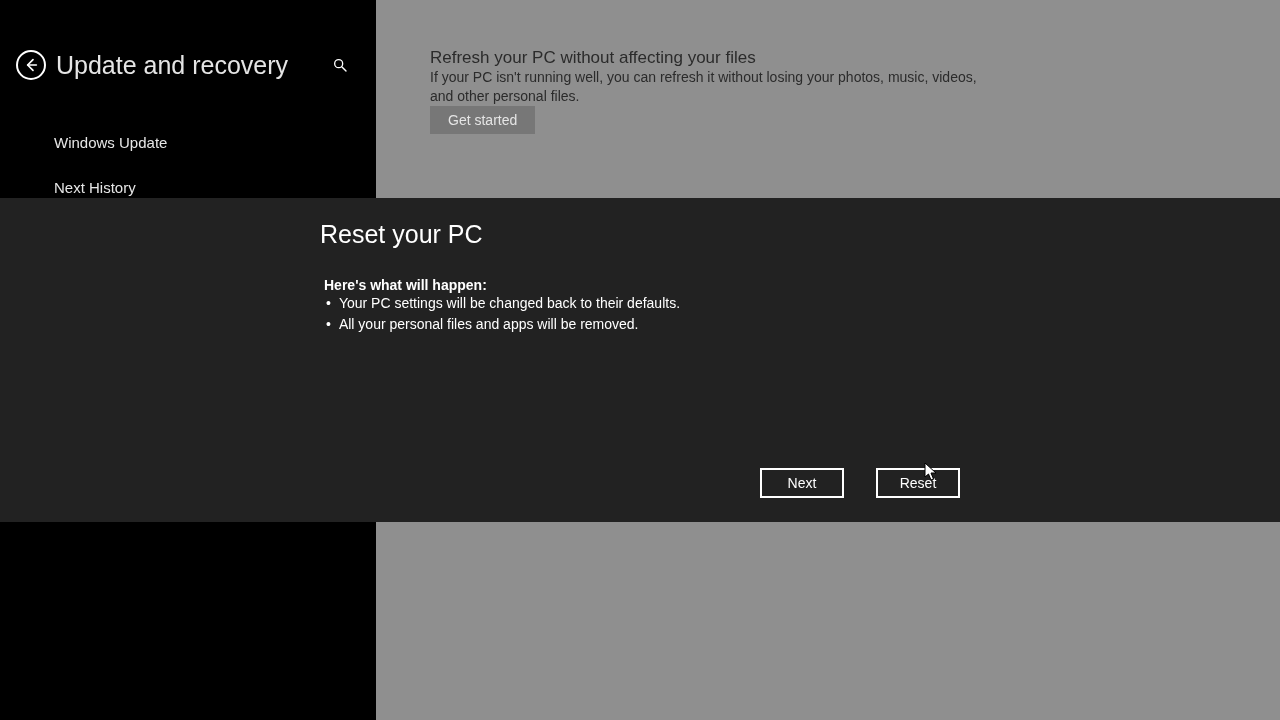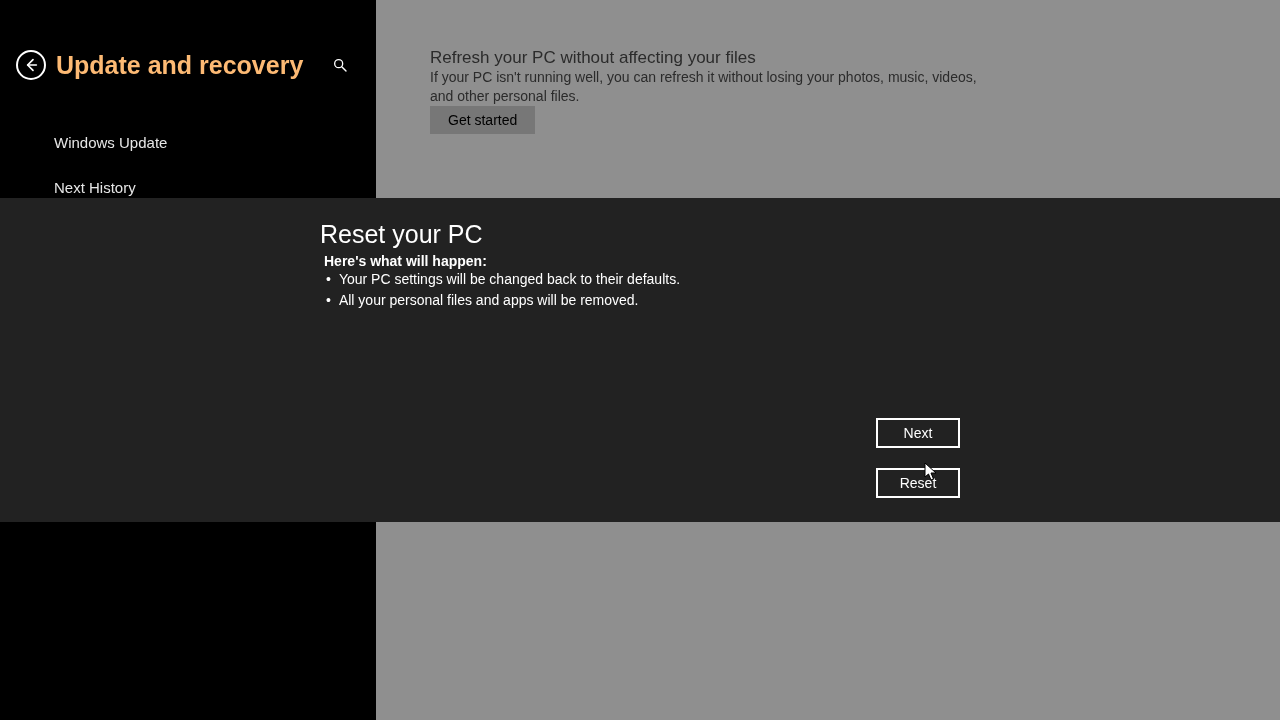--- a/index.html
+++ b/index.html
@@ -24,22 +24,22 @@
     border: 2px solid #fff;
     border-radius: 50%;
     display: flex;
     align-items: center;
     justify-content: center;
     flex-shrink: 0;
   }
   .back-circle svg { width: 16px; height: 16px; }
   .page-title {
     font-size: 25px;
-    font-weight: 700;
-    color: #fdba74;
+    font-weight: 400;
+    color: #e5e5e5;
     flex: 1;
   }
   .search-icon {
     width: 20px; height: 20px;
     display: flex;
     align-items: center;
     justify-content: center;
     margin-right: 10px;
   }
   .search-icon svg { width: 16px; height: 16px; }
@@ -71,21 +71,21 @@
   }
   .content p.desc {
     font-size: 14px;
     color: #2b2b2b;
     max-width: 560px;
     line-height: 1.35;
   }
   .get-started {
     display: inline-block;
     background: #777;
-    color: #000000;
+    color: #e5e5e5;
     font-size: 14px;
     padding: 6px 18px;
     border: none;
     cursor: pointer;
   }
 
   
   .modal-band {
     position: absolute;
     left: 0;
@@ -97,21 +97,21 @@
   }
   .modal-inner {
     padding: 22px 0 0 320px;
     width: 960px;
     height: 100%;
     position: relative;
   }
   .modal-title {
     font-size: 25px;
     font-weight: 400;
-    margin-bottom: 4px;
+    margin-bottom: 28px;
   }
   .modal-sub {
     font-size: 14px;
     font-weight: 600;
     margin-left: 4px;
   }
   .modal-list {
     margin-left: 4px;
     font-size: 14px;
     line-height: 1.5;
@@ -119,22 +119,21 @@
   .modal-list div::before {
     content: "•";
     margin: 0 8px 0 2px;
   }
 
   .modal-buttons {
     position: absolute;
     right: 0;
     bottom: 24px;
     display: flex;
-    gap: 20px;
-    flex-direction: column;
+    gap: 32px;
   }
   .modal-btn {
     width: 84px;
     height: 30px;
     background: transparent;
     border: 2px solid #fff;
     color: #fff;
     font-size: 14px;
     cursor: pointer;
     display: flex;

